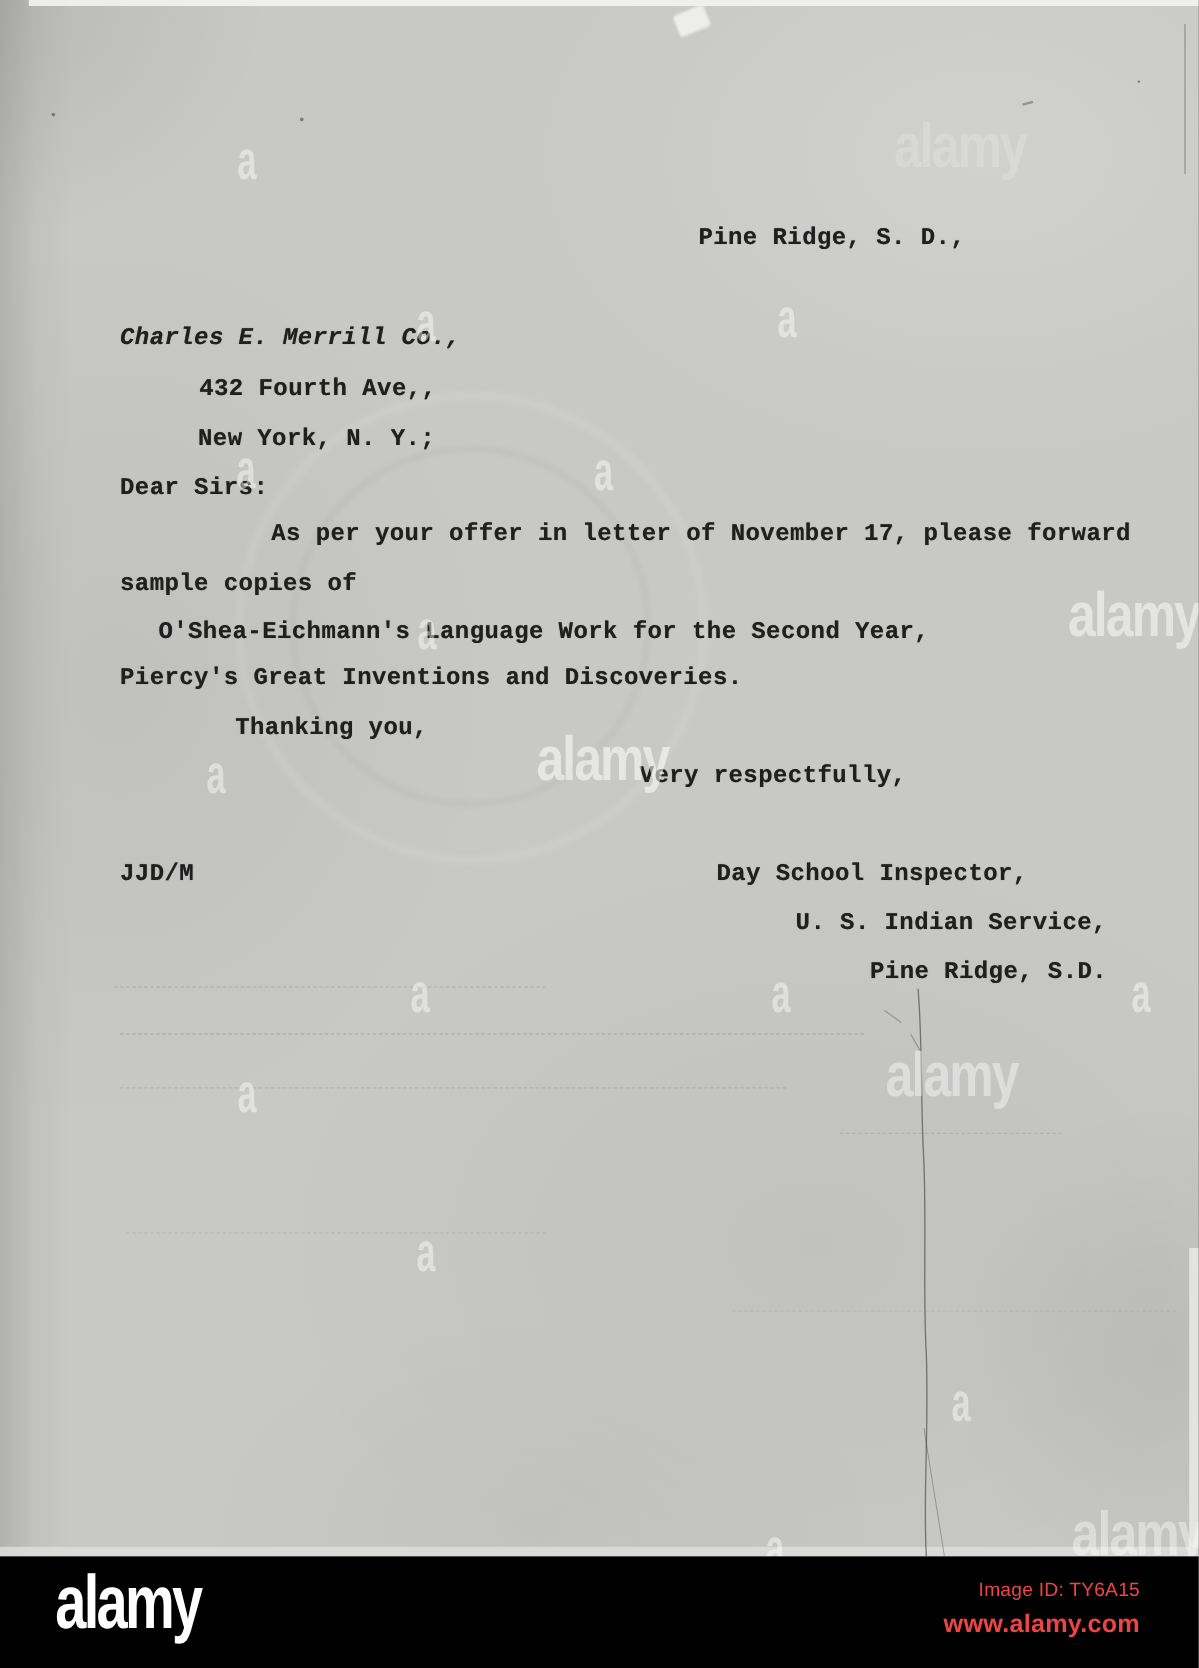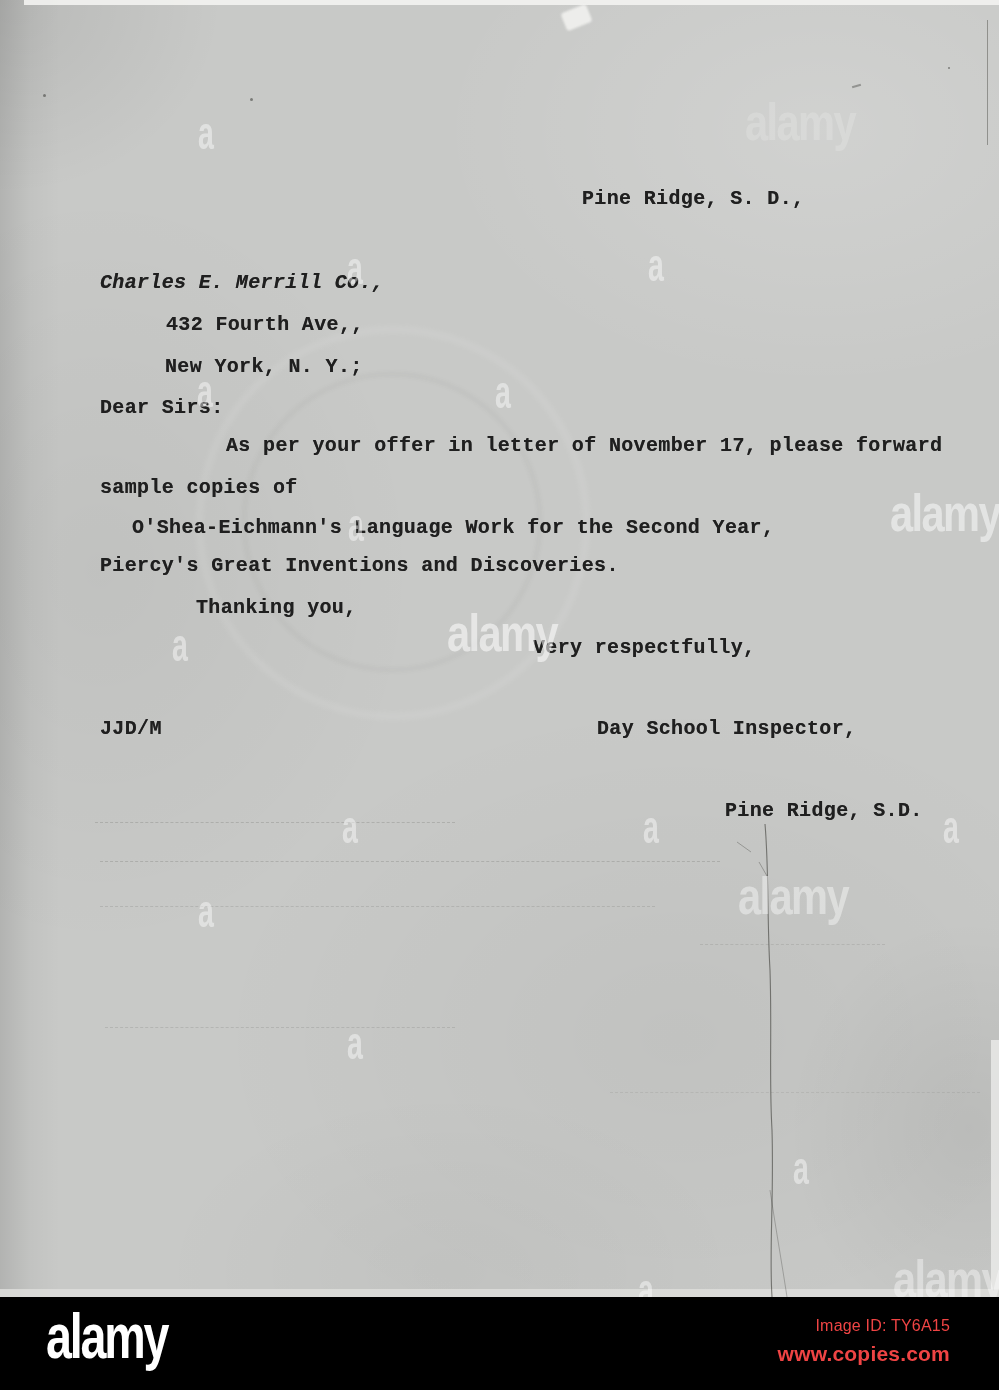--- a/index.html
+++ b/index.html
@@ -99,20 +99,21 @@
     <div class="ln" style="left:165px;top:354px;">New York, N. Y.;</div>
     <div class="ln" style="left:100px;top:395px;">Dear Sirs:</div>
     <div class="ln" style="left:226px;top:433px;">As per your offer in letter of November 17, please forward</div>
     <div class="ln" style="left:100px;top:475px;">sample copies of</div>
     <div class="ln" style="left:96px;top:515px;margin-left:36px;">O'Shea-Eichmann's Language Work for the Second Year,</div>
     <div class="ln" style="left:100px;top:553px;">Piercy's Great Inventions and Discoveries.</div>
     <div class="ln" style="left:196px;top:595px;">Thanking you,</div>
     <div class="ln" style="left:533px;top:635px;">Very respectfully,</div>
     <div class="ln" style="left:100px;top:716px;">JJD/M</div>
     <div class="ln" style="left:597px;top:716px;">Day School Inspector,</div>
+    <div class="ln" style="left:663px;top:757px;">U. S. Indian Service,</div>
     <div class="ln" style="left:725px;top:798px;">Pine Ridge, S.D.</div>
 
     <div class="wm-layer">
         <span class="wm-a" style="left: 198px; top: 116px;">a</span>
         <span class="wm-a" style="left: 347px; top: 251px;">a</span>
         <span class="wm-a" style="left: 648px; top: 248px;">a</span>
         <span class="wm-a" style="left: 197px; top: 374px;">a</span>
         <span class="wm-a" style="left: 495px; top: 375px;">a</span>
         <span class="wm-a" style="left: 348px; top: 508px;">a</span>
         <span class="wm-a" style="left: 172px; top: 628px;">a</span>
@@ -128,16 +129,16 @@
         <span class="wm-brand" style="left: 890px; top: 487px; opacity: 0.5;">alamy</span>
         <span class="wm-brand" style="left: 745px; top: 96px; opacity: 0.18;">alamy</span>
         <span class="wm-brand" style="left: 893px; top: 1253px; opacity: 0.4;">alamy</span>
       </div>
   </div>
 
   <div class="bar">
     <div class="bar-logo">alamy</div>
     <div class="bar-meta">
       <div class="bar-id">Image ID: TY6A15</div>
-      <div class="bar-url">www.copies.com</div>
+      <div class="bar-url">www.alamy.com</div>
     </div>
   </div>
 </div>
 
 </body></html>

